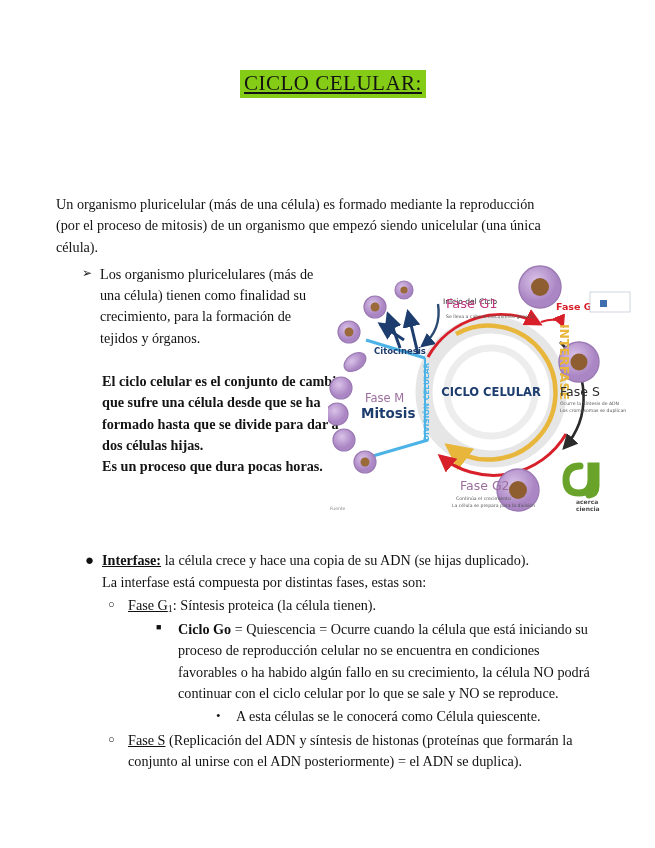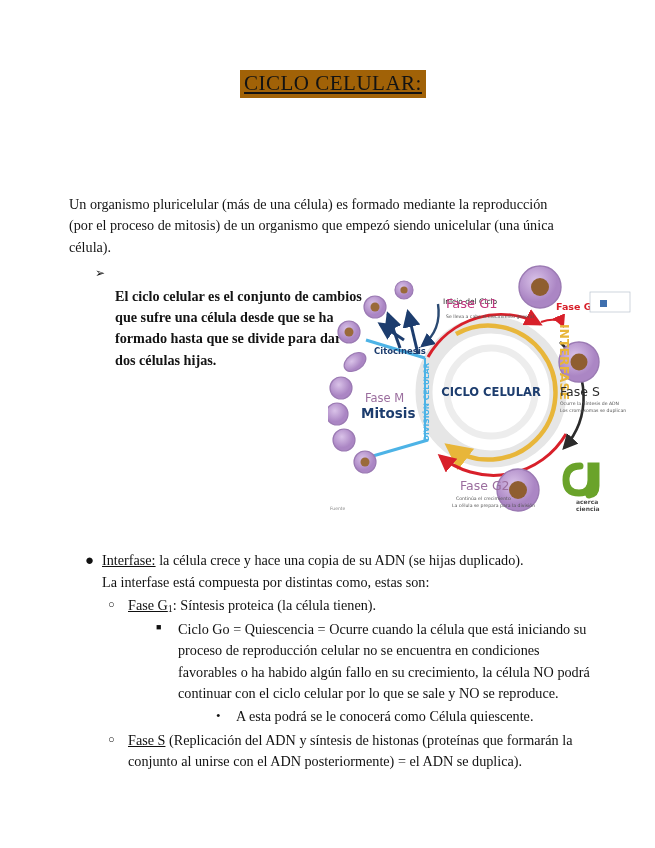--- a/index.html
+++ b/index.html
@@ -24,30 +24,30 @@
   
   .title-wrap {
     text-align: center;
     margin-top: 70px;
   }
   .doc-title {
     display: inline-block;
     font-size: 21px;
     letter-spacing: 0.5px;
     text-decoration: underline;
-    background: #a16207;
+    background: #84cc16;
     padding: 1px 4px 2px 4px;
     color: #131313;
     margin-left: 11px;
   }
 
   
   .body-col {
     position: absolute;
-    left: 69px;
+    left: 56px;
     top: 124px;
     width: 505px;
   }
   p.para {
     margin: 0;
     font-size: 14.2px;
     line-height: 1.50;
     color: #141414;
   }
   .para.narrow { width: 258px; margin-left: 46px; }
@@ -121,21 +121,21 @@
     padding-left: 52px;
     margin-top: 1px;
   }
   .lvl4 > .bullet-dot2 {
     position: absolute;
     left: 32px; top: 0px;
     font-size: 13px;
     line-height: 1.55;
   }
   .u { text-decoration: underline; }
-  .b { font-weight: normal; }
+  .b { font-weight: bold; }
   sub.sm { font-size: 10px; vertical-align: baseline; position: relative; top: 2px; }
 
   
   .diagram {
     position: absolute;
     left: 328px;
     top: 192px;
     width: 322px;
     height: 262px;
   }
@@ -151,26 +151,28 @@
     <span class="doc-title">CICLO CELULAR:</span>
   </div>
 
   <div class="body-col">
 
     <p class="para">Un organismo pluricelular (más de una célula) es formado mediante la reproducción (por el proceso de mitosis) de un organismo que empezó siendo unicelular (una única célula).</p>
 
     <ul class="arrow-list">
       <li>
         <span class="amark">➢</span>
+        <span>Los organismo pluricelulares (más de una célula) tienen como finalidad su crecimiento, para la formación de tejidos y órganos.</span>
       </li>
     </ul>
 
     <div class="block-gap-lg"></div>
 
     <p class="para narrow bold">El ciclo celular es el conjunto de cambios que sufre una célula desde que se ha formado hasta que se divide para dar a dos células hijas.</p>
+    <p class="para narrow bold">Es un proceso que dura pocas horas.</p>
 
     <div class="block-gap-lg"></div>
 
   </div>
 
   <div class="diagram">
     <svg width="322" height="262" viewBox="0 0 322 262" xmlns="http://www.w3.org/2000/svg">
       <defs>
         <marker id="ar-red" markerWidth="7" markerHeight="7" refX="5" refY="3" orient="auto">
           <path d="M0,0 L6,3 L0,6 z" fill="#d8202a"></path>
@@ -276,36 +278,36 @@
 
       <text class="dg-text" x="2" y="248" font-size="4.5" fill="#8a8a8a">Fuente</text>
     </svg>
   </div>
 
   <div class="outline">
 
     <div class="lvl1">
       <span class="bullet-dot">●</span>
       <span class="b u">Interfase:</span><span> la célula crece y hace una copia de su ADN (se hijas duplicado).</span>
-      <div>La interfase está compuesta por distintas como, estas son:</div>
+      <div>La interfase está compuesta por distintas fases, estas son:</div>
     </div>
 
     <div class="lvl2">
       <span class="bullet-circ">○</span>
       <span class="u"><span>Fase G</span><sub class="sm">1</sub></span><span>: Síntesis proteica (la célula tienen).</span>
     </div>
 
     <div class="lvl3" style="margin-left:56px">
       <span class="bullet-sq">■</span>
       <span class="b">Ciclo Go</span><span> = Quiescencia = Ocurre cuando la célula que está iniciando su proceso de reproducción celular no se encuentra en condiciones favorables o ha habido algún fallo en su crecimiento, la célula NO podrá continuar con el ciclo celular por lo que se sale y NO se reproduce.</span>
     </div>
 
     <div class="lvl4" style="margin-left:112px">
       <span class="bullet-dot2">•</span>
-      <span>A esta podrá se le conocerá como Célula quiescente.</span>
+      <span>A esta células se le conocerá como Célula quiescente.</span>
     </div>
 
     <div class="lvl2">
       <span class="bullet-circ">○</span>
       <span class="u">Fase S</span><span> (Replicación del ADN y síntesis de histonas (proteínas que formarán la conjunto al unirse con el ADN posteriormente) = el ADN se duplica).</span>
     </div>
 
   </div>
 </div>
 

